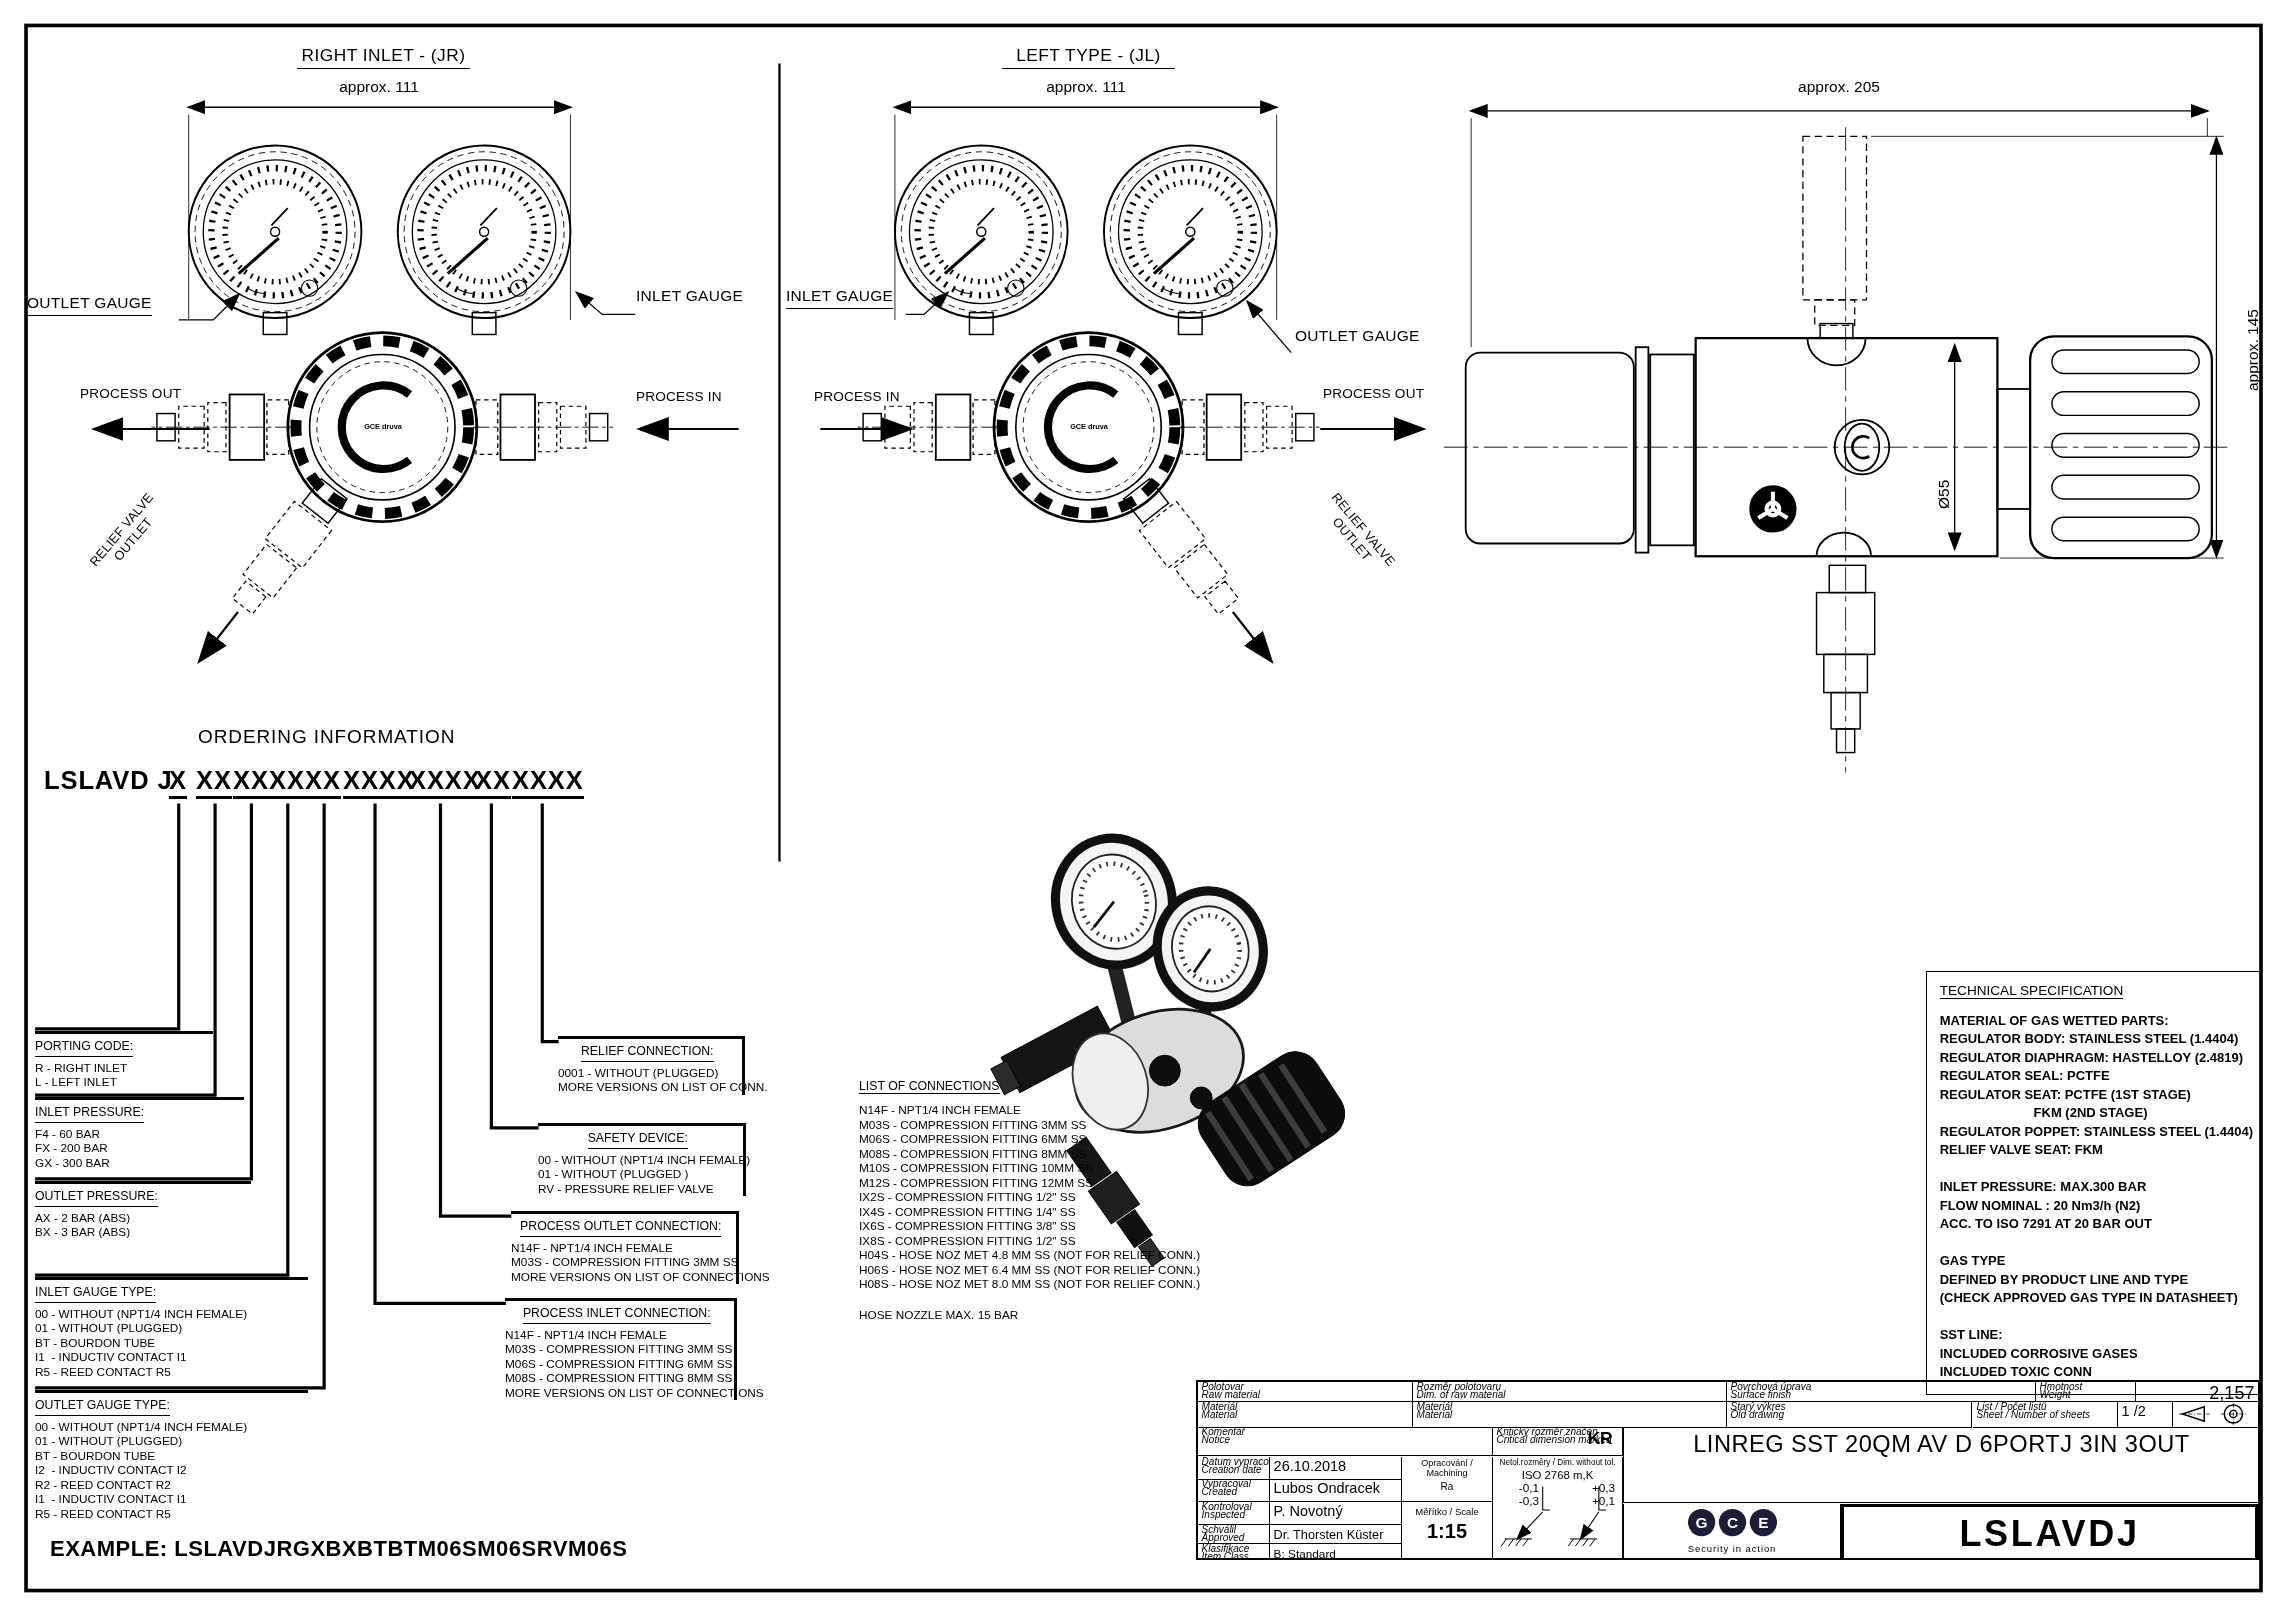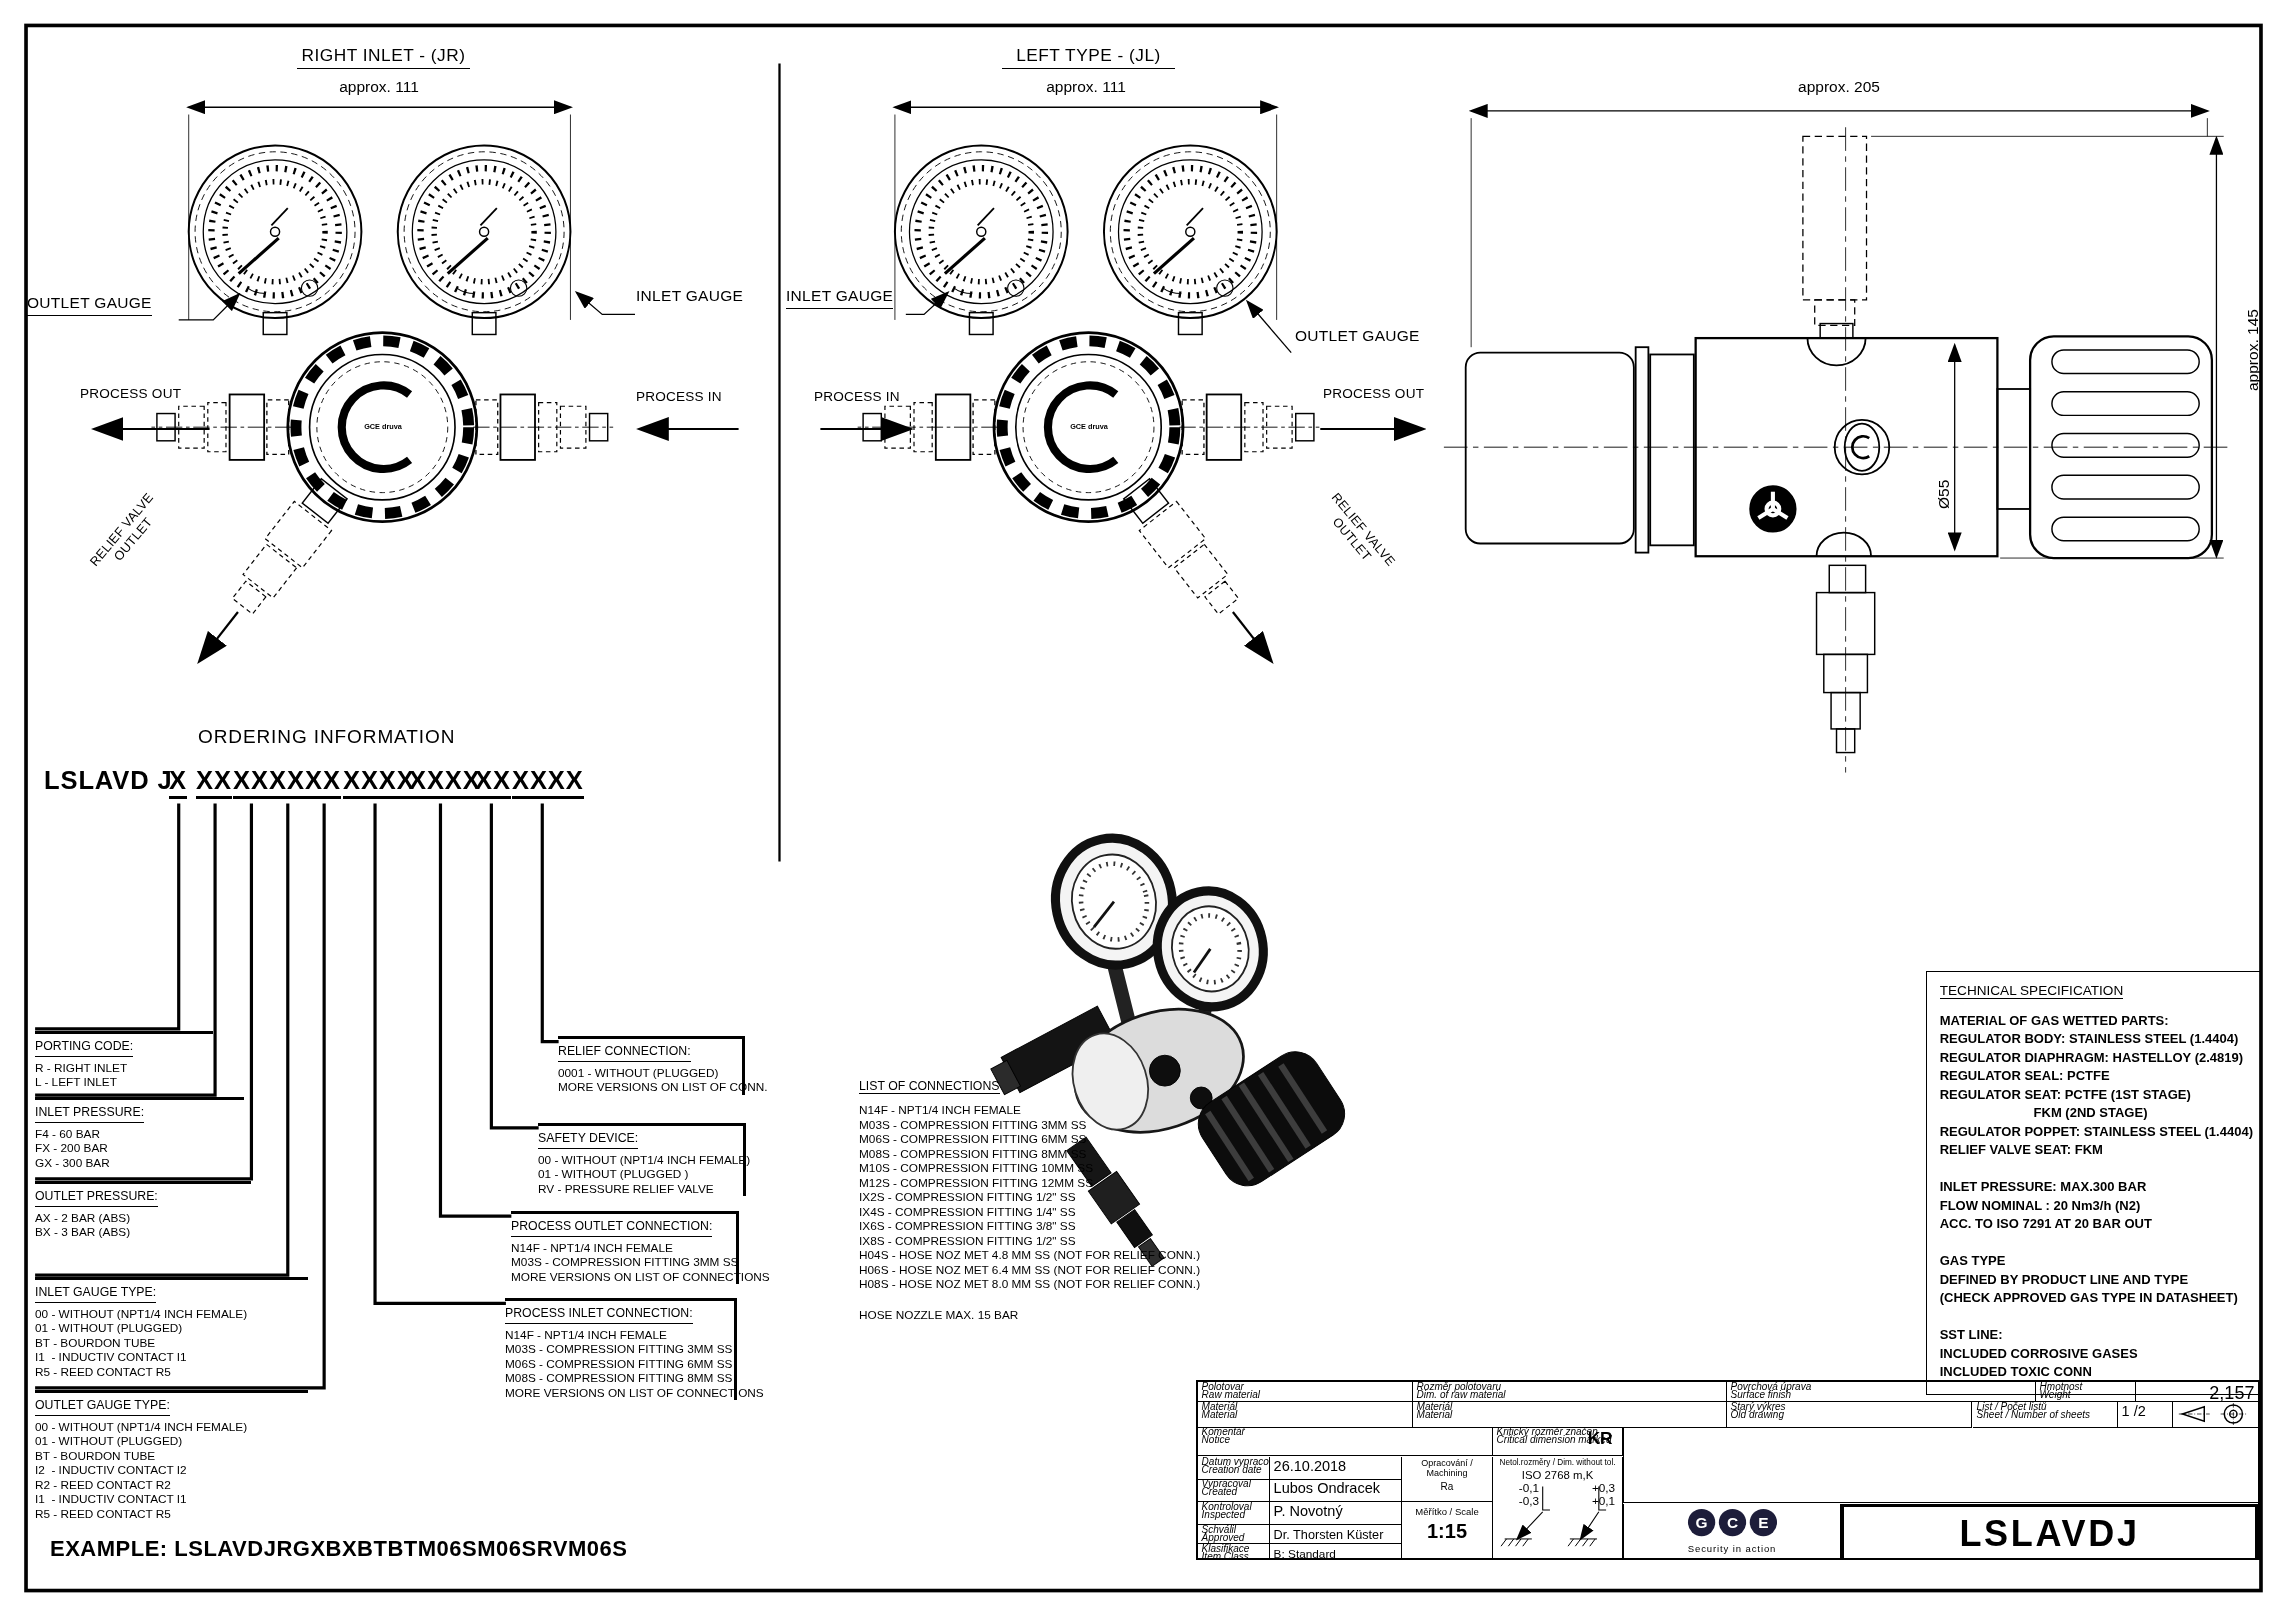--- a/index.html
+++ b/index.html
@@ -12,21 +12,21 @@
   .glabel{font-size:15.5px;letter-spacing:0.3px;}
   .plabel{font-size:13.6px;letter-spacing:0.2px;}
   .rlabel{font-size:12.7px;text-align:center;line-height:14.5px;letter-spacing:0.3px;}
   .ord-title{font-size:19px;letter-spacing:0.9px;}
   .code{font-size:25.5px;font-weight:600;letter-spacing:0.9px;white-space:nowrap;}
   .cg{border-bottom:3.2px solid #000;padding-bottom:0.9px;}
   .obox{position:absolute;border-top:3.2px solid #000;padding-top:4.5px;}
   .obox-r{border-right:3.2px solid #000;}
   .ot{font-size:12.3px;margin-bottom:8.2px;}
   .ot span{border-bottom:1.2px solid #000;padding-bottom:3px;}
-  .ot.rt{text-align:left;padding-right:5.5px;}
+  .ot.rt{text-align:center;padding-right:5.5px;}
   .oi{font-size:11.8px;line-height:14.5px;white-space:pre;}
   .loc-t{font-size:12.3px;border-bottom:1.2px solid #000;display:inline-block;margin-bottom:9px;}
   .example{font-size:22px;font-weight:600;letter-spacing:0.5px;}
   .ts-box{border:1.8px solid #000;}
   .ts-title{font-size:13.6px;display:inline-block;border-bottom:1.2px solid #000;margin:11px 0 12.7px 12.7px;}
   .ts-line{font-size:13px;line-height:18.5px;white-space:pre;padding-left:12.7px;min-height:18.5px;font-weight:bold;}
   
   #tb{position:absolute;left:1196px;top:1380px;width:1060px;height:176px;border:2.7px solid #000;}
   .cell{position:absolute;border-right:1.4px solid #000;border-bottom:1.4px solid #000;box-sizing:border-box;
         padding:0.9px 3.6px;overflow:hidden;}
@@ -425,20 +425,21 @@
     </div>
     <div class="cell" style="left:295px;top:45px;width:130px;height:29px">
       <div class="czen" style="display:inline-block;width:87px;vertical-align:top">
         <div class="czen">Kritický rozměr značen</div>
         <div class="czen">Critical dimension marked</div>
       </div>
       <span style="font-size:17.3px;font-weight:700">KR</span>
     </div>
 
     <div class="cell" style="left:425px;top:45px;width:636px;height:76px;border-right:none;border-left:1.4px solid #000;padding:0">
+      <div class="sub-title" style="margin-top:3.6px">LINREG SST 20QM AV D 6PORTJ 3IN 3OUT</div>
     </div>
 
     <div class="cell" style="left:0;top:75px;width:72px;height:23px">
       <div class="czen">Datum vypracování</div>
       <div class="czen">Creation date</div>
     </div>
     <div class="cell" style="left:72px;top:75px;width:132px;height:23px">
       <span class="val">26.10.2018</span>
     </div>
     <div class="cell" style="left:0;top:97px;width:72px;height:23px">

